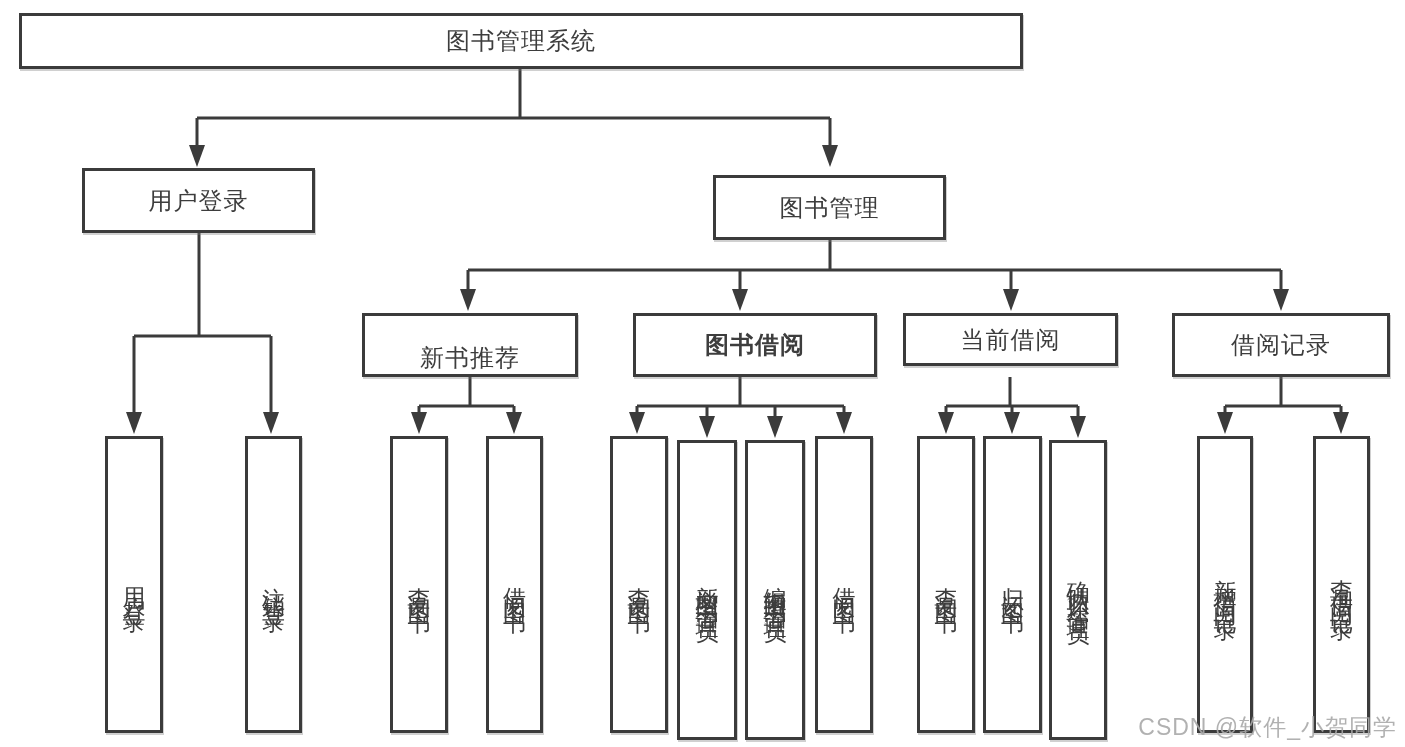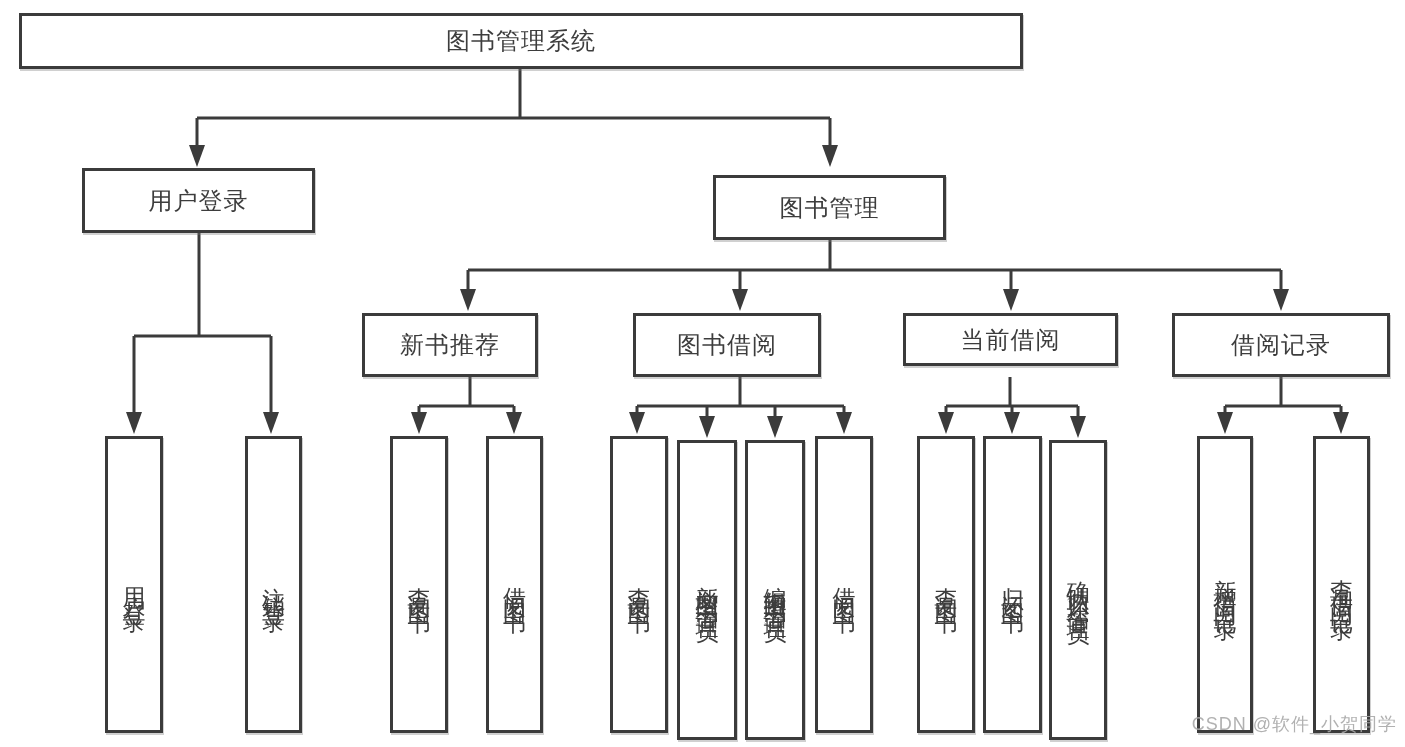--- a/index.html
+++ b/index.html
@@ -44,21 +44,21 @@
     text-orientation: mixed;
     font-size: 23px;
     letter-spacing: 8px;
     line-height: 1;
   }
   #watermark {
     position: absolute;
     right: 8px;
     top: 712px;
     z-index: 5;
-    font-size: 18px;
+    font-size: 23px;
     color: rgba(168,168,168,0.9);
     letter-spacing: 1px;
     white-space: nowrap;
   }
 </style>
 </head>
 <body>
 
 <div id="canvas">
 
@@ -106,24 +106,24 @@
     <span class="hlabel">图书管理系统</span>
   </div>
 
   <div class="box" style="left:82px; top:168px; width:233px; height:65px;">
     <span class="hlabel">用户登录</span>
   </div>
   <div class="box" style="left:713px; top:168px; width:233px; height:65px;margin-top:7px;">
     <span class="hlabel">图书管理</span>
   </div>
 
-  <div class="box" style="left:362px; top:313px; width:176px; height:64px;">
+  <div class="box" style="left:362px; top:313px; width:216px; height:64px;align-items:flex-end;">
     <span class="hlabel">新书推荐</span>
   </div>
-  <div class="box" style="left:633px; top:313px; width:188px; height:64px;">
+  <div class="box" style="left:633px; top:313px; width:244px; height:64px;font-weight:bold;">
     <span class="hlabel">图书借阅</span>
   </div>
   <div class="box" style="left:903px; top:313px; width:215px; height:53px;">
     <span class="hlabel">当前借阅</span>
   </div>
   <div class="box" style="left:1172px; top:313px; width:218px; height:64px;">
     <span class="hlabel">借阅记录</span>
   </div>
 
   <div class="box" style="left:105px; top:436px; width:58px; height:297px;">

